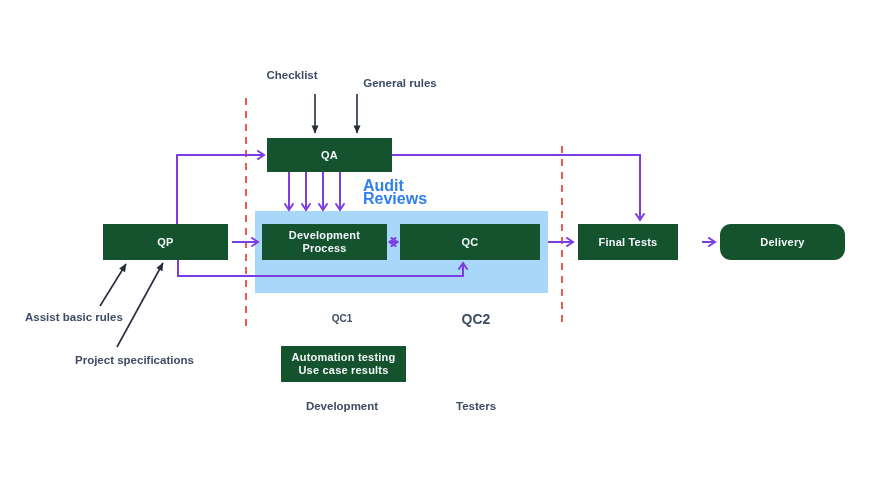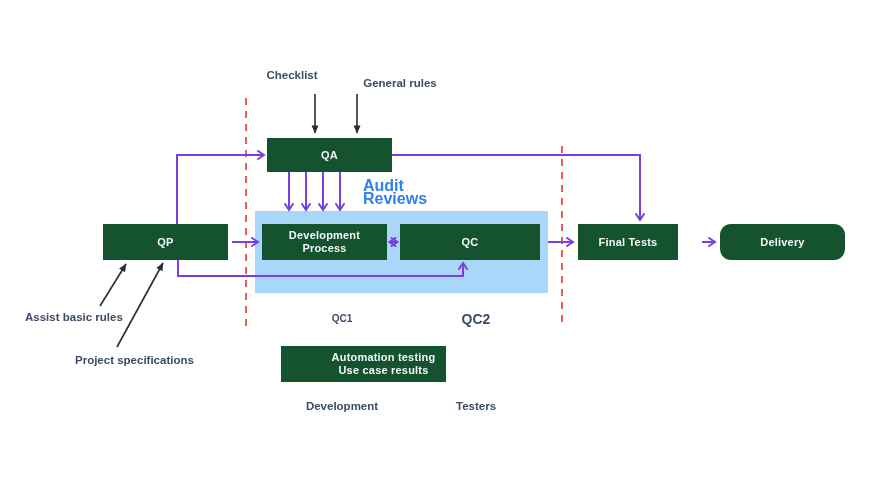--- a/index.html
+++ b/index.html
@@ -16,21 +16,21 @@
     position:absolute;z-index:3;background:#14532d;color:#f4f7fa;
     display:flex;align-items:center;justify-content:center;text-align:center;
     font-size:11px;line-height:13px;font-weight:700;letter-spacing:.2px;
   }
   .node-qa{left:267px;top:138px;width:125px;height:34px;}
   .node-qp{left:103px;top:224px;width:125px;height:36px;}
   .node-dev{left:262px;top:224px;width:125px;height:36px;padding:0 8px;box-sizing:border-box;}
   .node-qc{left:400px;top:224px;width:140px;height:36px;}
   .node-final{left:578px;top:224px;width:100px;height:36px;}
   .node-delivery{left:720px;top:224px;width:125px;height:36px;border-radius:11px;}
-  .node-automation{left:281px;top:346px;width:125px;height:36px;flex-direction:column;padding-left:40px;}
+  .node-automation{left:281px;top:346px;width:125px;height:36px;flex-direction:column;}
   .node-checking{left:413px;top:346px;width:124px;height:36px;}
   .lbl{
     position:absolute;z-index:3;color:#3d4c63;font-weight:700;
     font-size:11.5px;line-height:12.5px;white-space:nowrap;
   }
   .lbl-center{text-align:center;}
   .lbl-checklist{left:256px;top:69px;width:72px;}
   .lbl-general{left:360px;top:77px;width:80px;}
   .lbl-audit{left:363px;top:180px;width:54px;color:#2f7ff0;font-size:16px;white-space:normal;}
   .lbl-assist{left:25px;top:311px;}

